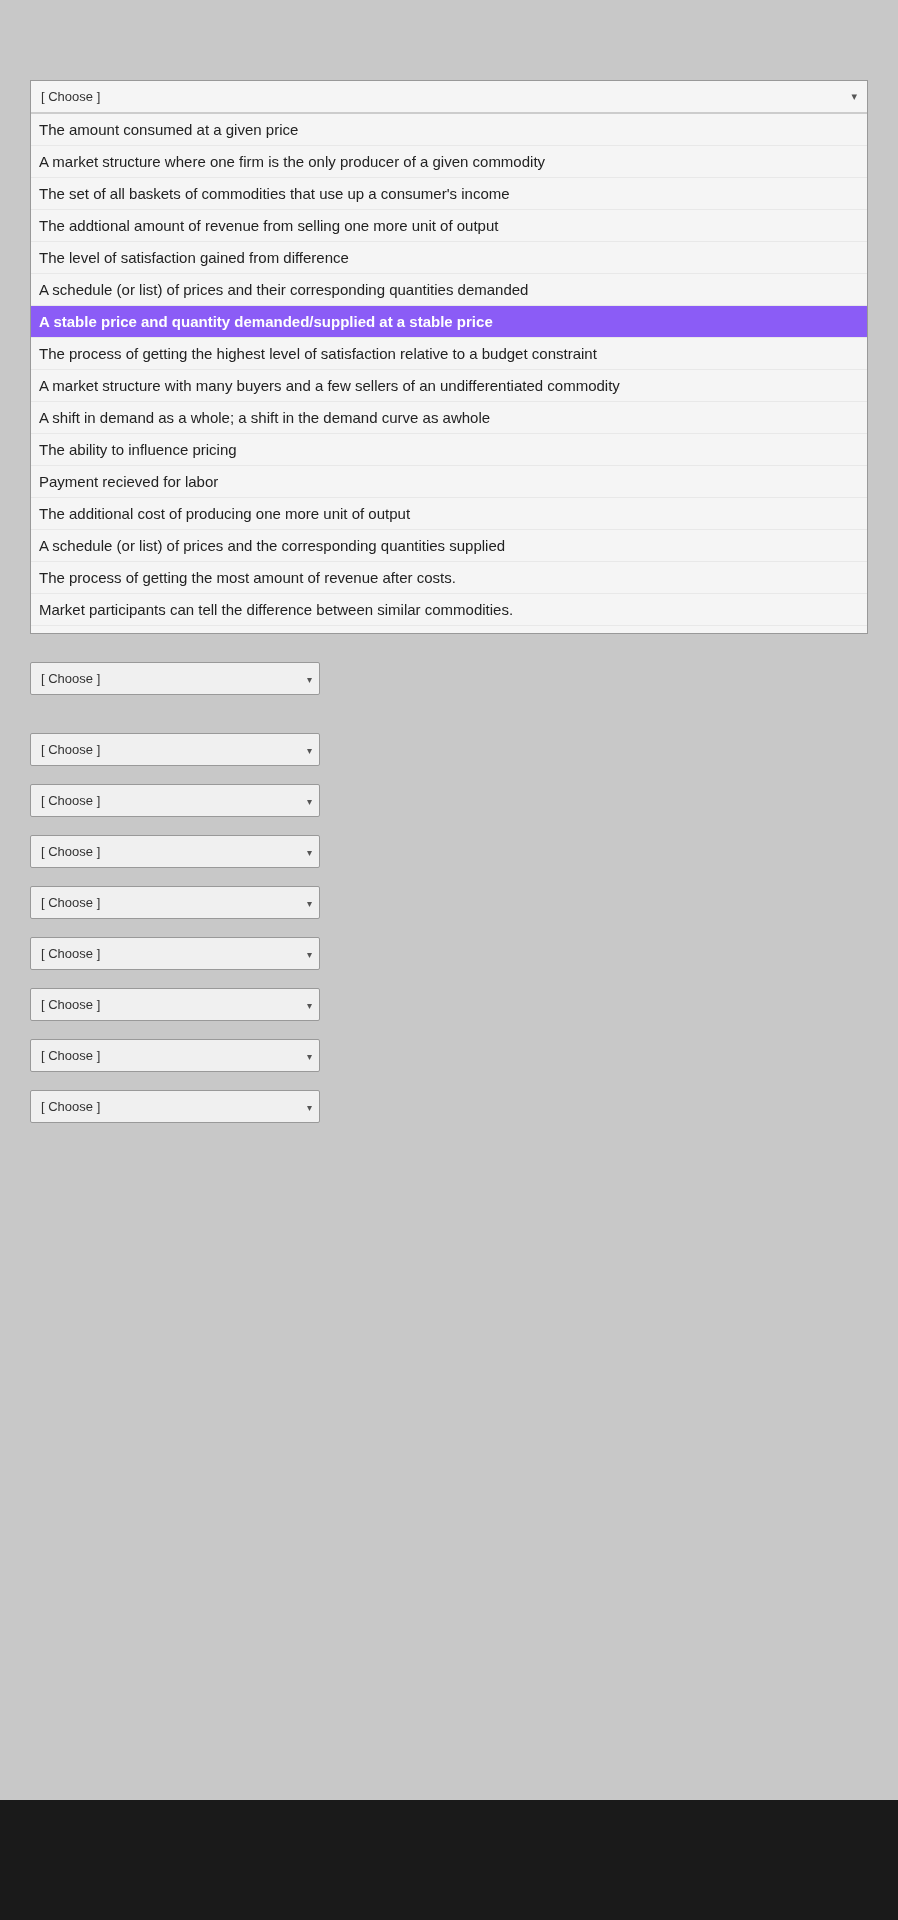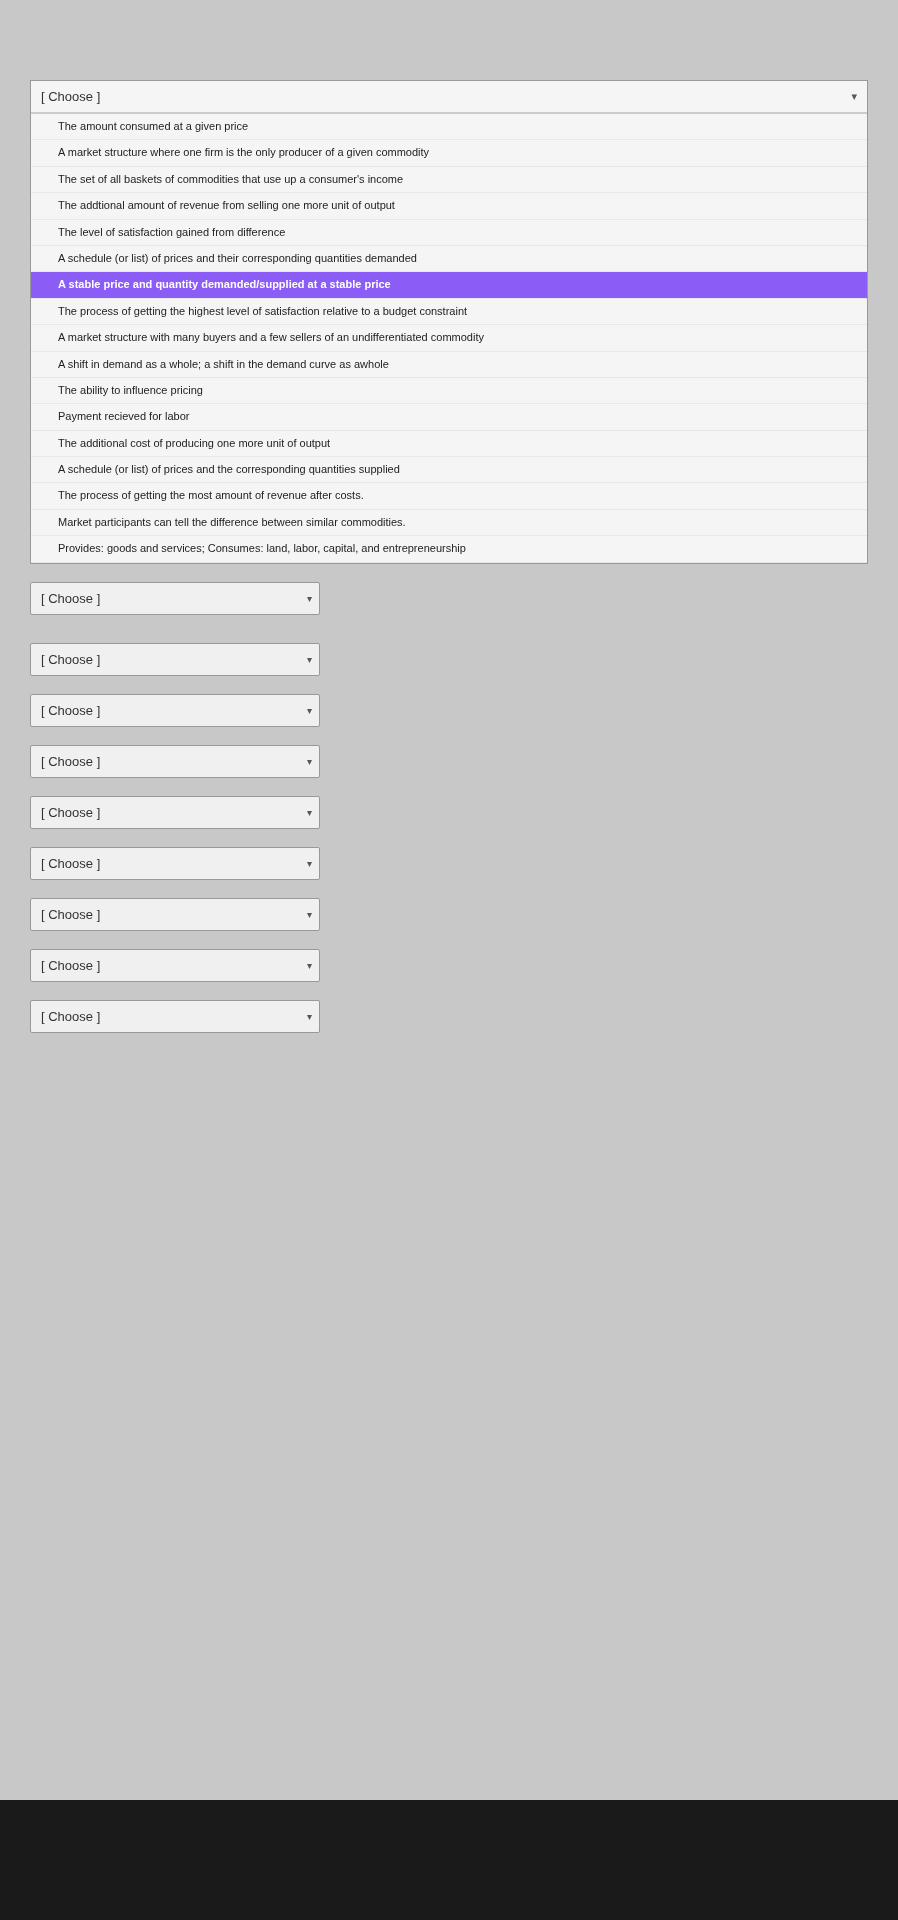--- a/index.html
+++ b/index.html
@@ -18,21 +18,21 @@
       flex-direction: column;
       align-items: center;
       padding: 80px 30px 200px 30px;
     }
 
     .page-container {
       width: 100%;
       max-width: 840px;
       display: flex;
       flex-direction: column;
-      gap: 18px;
+      gap: 28px;
     }
 
     .dropdown-open-wrapper {
       width: 100%;
       max-width: 840px;
       border: 1px solid #999;
       background: #f5f5f5;
       position: relative;
     }
 
@@ -52,22 +52,22 @@
 
     .dropdown-options-list {
       background: #f5f5f5;
       border-top: 1px solid #ccc;
       max-height: 520px;
       overflow-y: auto;
       position: relative;
     }
 
     .option-item {
-      padding: 5px 27px;
-      font-size: 11px;
+      padding: 5px 8px;
+      font-size: 15px;
       color: #222;
       cursor: pointer;
       line-height: 1.4;
       border-bottom: 1px solid #e8e8e8;
     }
 
     .option-item.selected {
       background: #8b5cf6;
       color: #fff;
       font-weight: bold;

